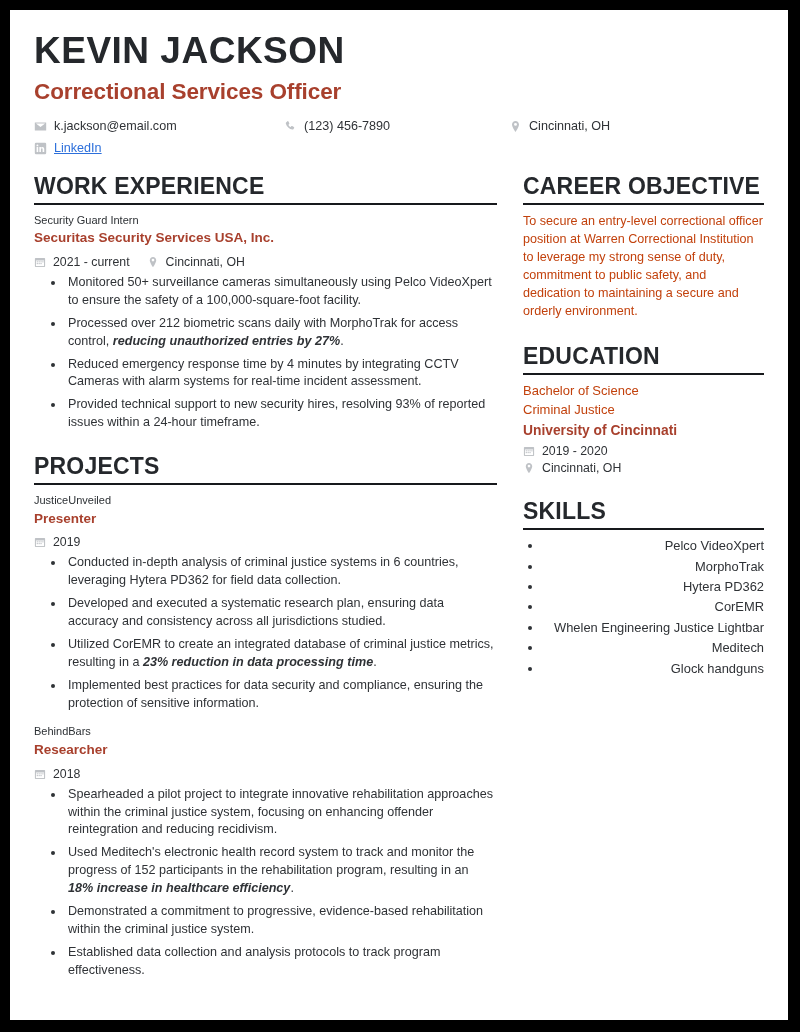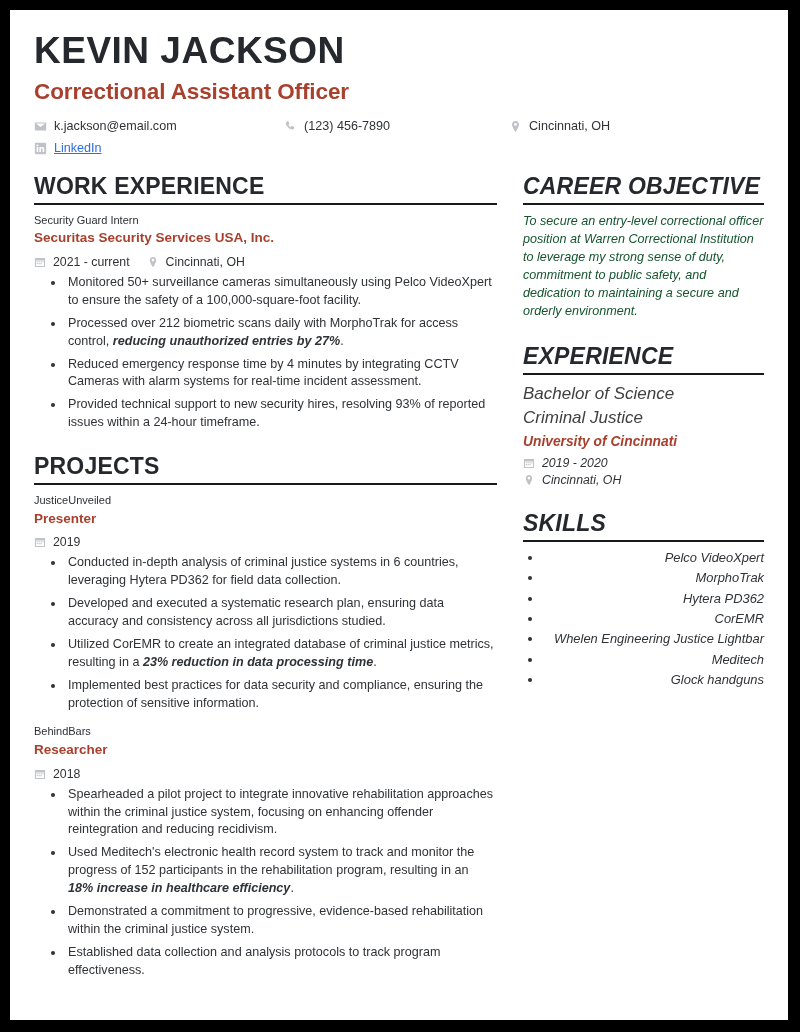--- a/index.html
+++ b/index.html
@@ -129,30 +129,30 @@
     line-height: 1.42;
     margin-bottom: 5px;
     padding-left: 3px;
   }
   ul.bullets li b {
     font-weight: bold;
     font-style: italic;
   }
 
   
-  .sec-right { margin-bottom: 0; font-style: italic; }
+  .sec-right { margin-bottom: 0; }
   .objective {
     font-size: 12.6px;
-    color: #14532d;
+    color: #c2410c;
     line-height: 1.43;
     margin-top: 7px;
   }
   .edu-line {
-    font-size: 17px;
-    color: #404040;
+    font-size: 13px;
+    color: #c2410c;
     line-height: 1.45;
   }
   .edu-school {
     font-size: 13.8px;
     font-weight: bold;
     color: #a8402d;
     line-height: 1.5;
     margin-top: 1px;
   }
   .edu-meta {
@@ -180,21 +180,21 @@
   .mt-sec-r { margin-top: 23px; }
 </style>
 </head>
 <body>
 
 <div id="page">
   <div class="inner">
 
     <div>
       <div class="name">KEVIN JACKSON</div>
-      <div class="title">Correctional Assistant Officer</div>
+      <div class="title">Correctional Services Officer</div>
 
       <div class="contact-rows">
         <div class="contact-line">
 
           <div class="c-item c-email">
             <span class="ic">
               <svg width="13" height="13" viewBox="0 0 16 16">
                   <path fill="#bfc2c6" d="M1.5 3h13c.28 0 .5.22.5.5v9c0 .28-.22.5-.5.5h-13c-.28 0-.5-.22-.5-.5v-9c0-.28.22-.5.5-.5zm.9 1.2L8 8.5l5.6-4.3H2.4z"></path>
                 </svg>
             </span>
@@ -350,21 +350,21 @@
 
       <div class="col-right">
 
         <section class="sec-right">
           <div class="sec-head">CAREER OBJECTIVE</div>
           <div class="rule"></div>
           <div class="objective">To secure an entry-level correctional officer position at Warren Correctional Institution to leverage my strong sense of duty, commitment to public safety, and dedication to maintaining a secure and orderly environment.</div>
         </section>
 
         <section class="sec-right mt-sec-r">
-          <div class="sec-head">EXPERIENCE</div>
+          <div class="sec-head">EDUCATION</div>
           <div class="rule"></div>
           <div style="margin-top:7px;">
             <div class="edu-line">Bachelor of Science</div>
             <div class="edu-line">Criminal Justice</div>
             <div class="edu-school">University of Cincinnati</div>
             <div class="edu-meta">
               <span class="ic">
                 <svg width="12" height="12" viewBox="0 0 16 16">
                     <rect x="1.2" y="2.6" width="13.6" height="12.2" rx="1" fill="#bfc2c6"></rect>
                     <rect x="2.6" y="6" width="10.8" height="7.4" fill="#ffffff"></rect>

